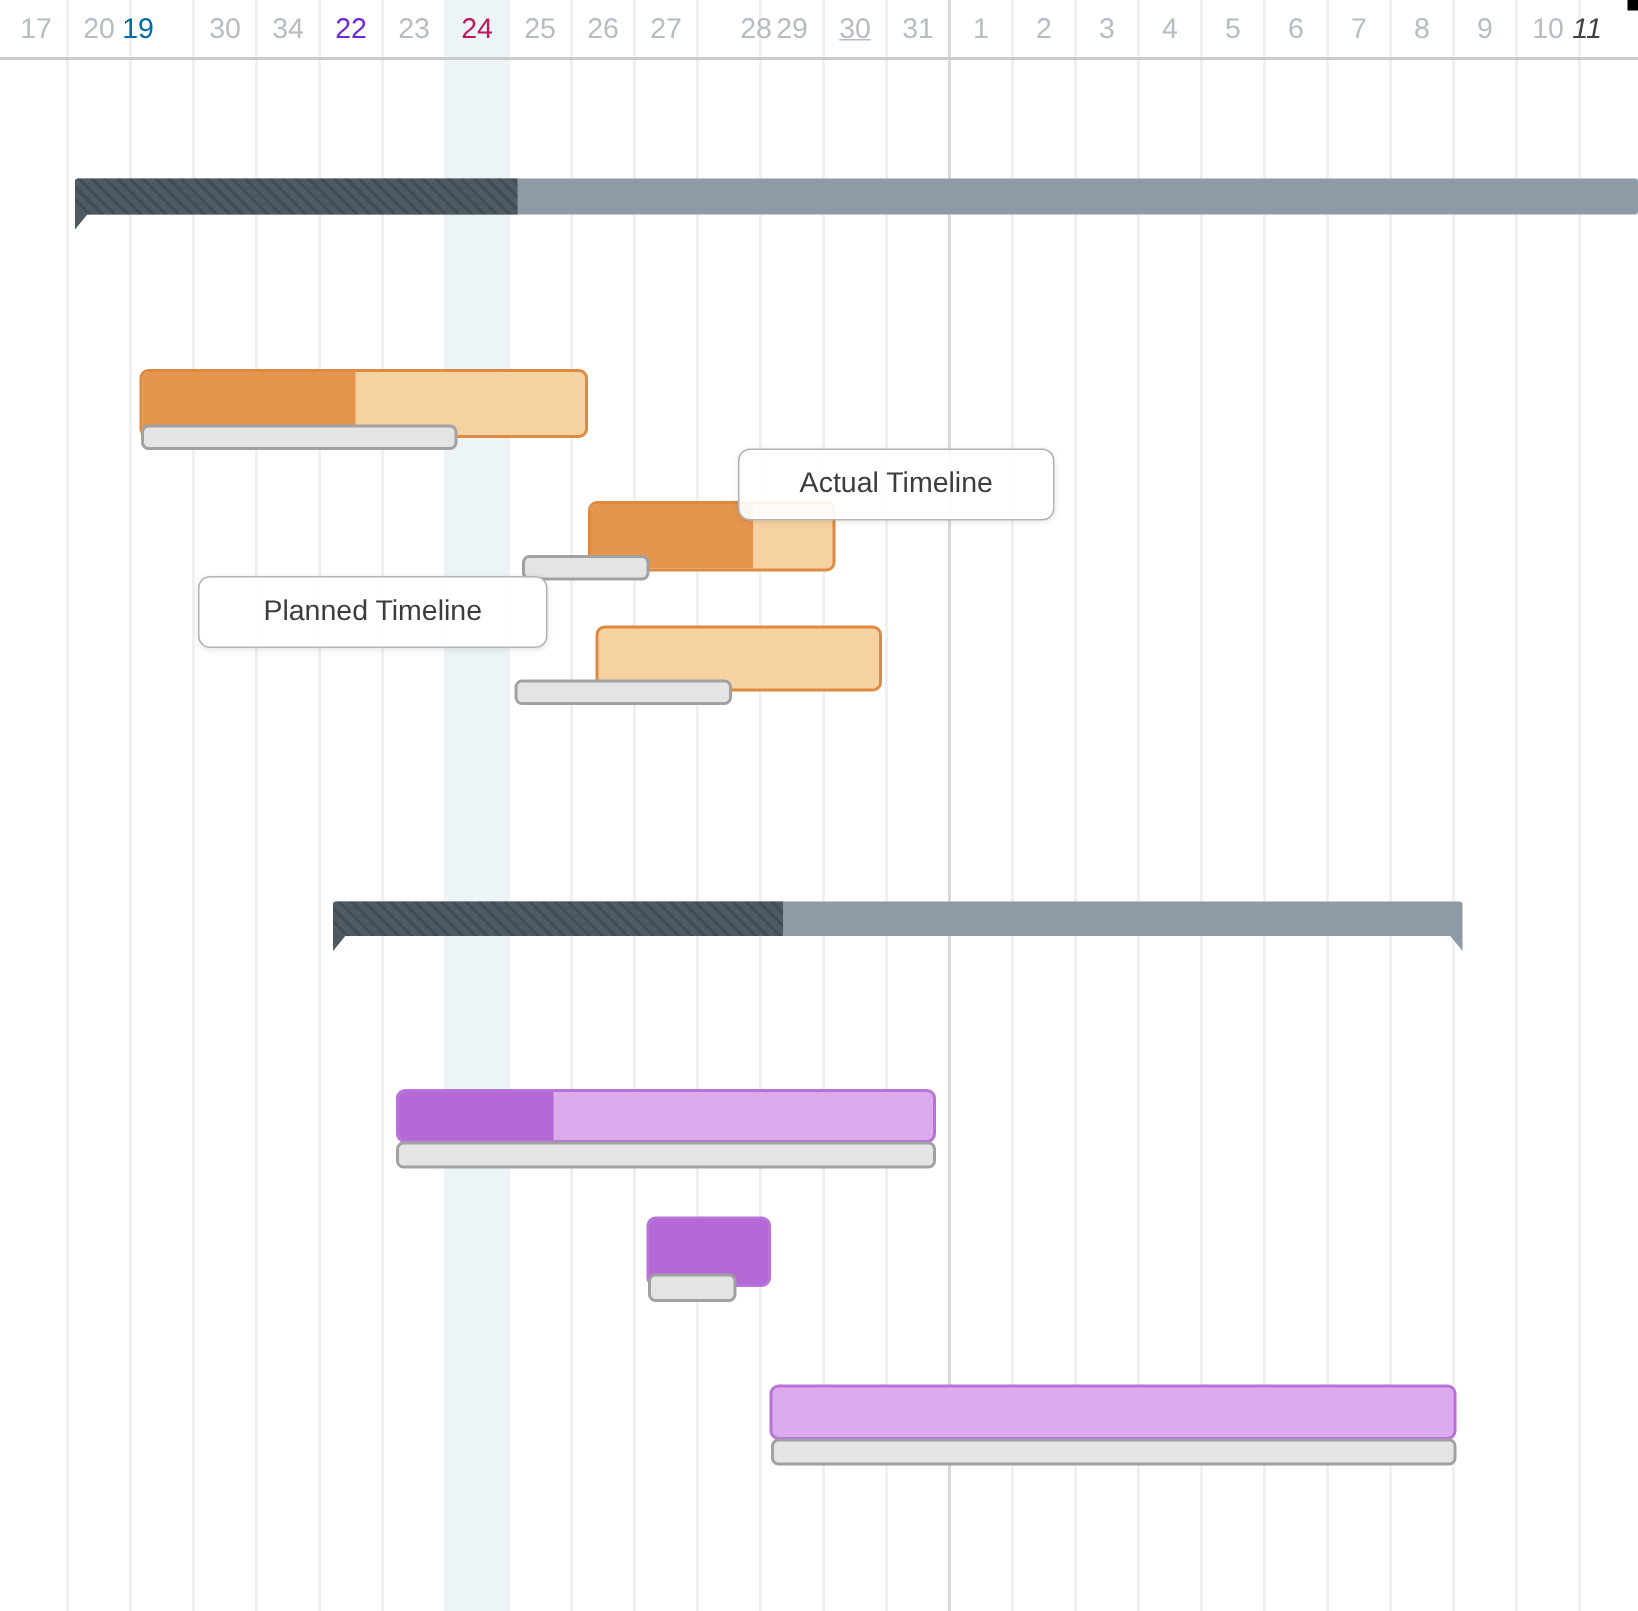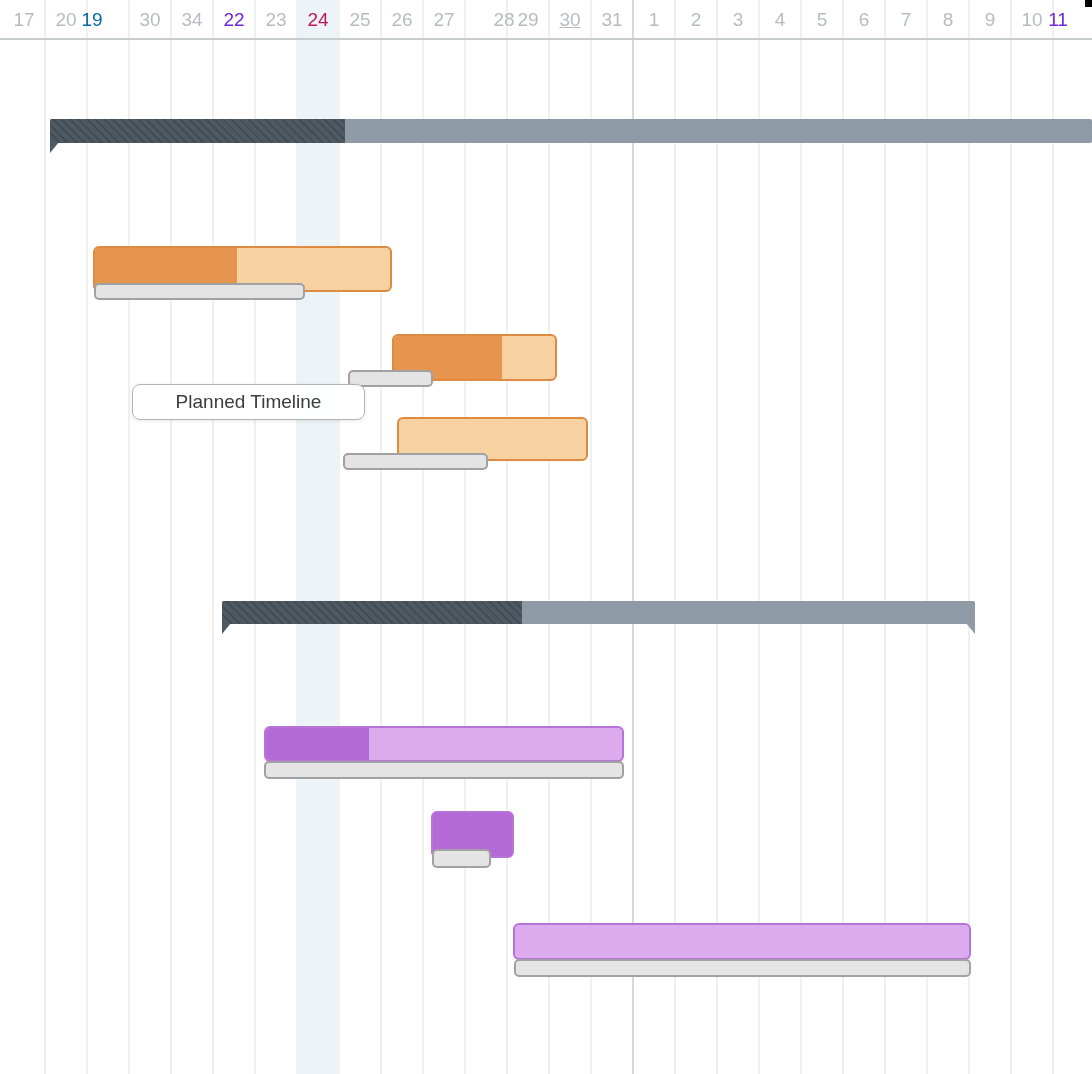--- a/index.html
+++ b/index.html
@@ -83,21 +83,21 @@
       <div class="day-label" style="left: 654px; color: rgb(182, 188, 193);">1</div>
       <div class="day-label" style="left: 696px; color: rgb(182, 188, 193);">2</div>
       <div class="day-label" style="left: 738px; color: rgb(182, 188, 193);">3</div>
       <div class="day-label" style="left: 780px; color: rgb(182, 188, 193);">4</div>
       <div class="day-label" style="left: 822px; color: rgb(182, 188, 193);">5</div>
       <div class="day-label" style="left: 864px; color: rgb(182, 188, 193);">6</div>
       <div class="day-label" style="left: 906px; color: rgb(182, 188, 193);">7</div>
       <div class="day-label" style="left: 948px; color: rgb(182, 188, 193);">8</div>
       <div class="day-label" style="left: 990px; color: rgb(182, 188, 193);">9</div>
       <div class="day-label" style="left: 1032px; color: rgb(182, 188, 193);">10</div>
-      <div class="day-label" style="left: 1058px; color: #6d28d9;">11</div>
+      <div class="day-label" style="left: 1058px; color: #404040; font-style: italic;">11</div>
     </div>
   <div id="bar-layer">
       <div class="bar summary" style="left: 50px; top: 119px; width: 1042px; height: 24px; background: rgb(142, 154, 166);">
         <div class="hatch" style="width: 295px; background: repeating-linear-gradient(45deg, rgb(66, 76, 85) 0px, rgb(66, 76, 85) 2px, rgb(78, 89, 98) 2px, rgb(78, 89, 98) 6px);"></div>
         <div class="tail left" style="border-top: 11px solid rgb(78, 89, 98);"></div>
       </div>
       <div class="bar actual" style="left: 93px; top: 246px; width: 299px; height: 46px; border-color: rgb(222, 138, 65); background: rgb(246, 210, 163);">
         <div class="progress" style="width: 142px; background: rgb(230, 149, 78);"></div>
       </div>
       <div class="bar planned" style="left: 94px; top: 283px; width: 211px; height: 17px; background: rgb(228, 228, 228); border-color: rgb(161, 161, 163);"></div>
@@ -115,18 +115,21 @@
       <div class="bar actual" style="left: 264px; top: 726px; width: 360px; height: 36px; border-color: rgb(184, 115, 217); background: rgb(220, 171, 238);">
         <div class="progress" style="width: 103px; background: rgb(181, 105, 215);"></div>
       </div>
       <div class="bar planned" style="left: 264px; top: 761px; width: 360px; height: 18px; background: rgb(228, 228, 228); border-color: rgb(161, 161, 163);"></div>
       <div class="bar actual" style="left: 431px; top: 811px; width: 83px; height: 47px; border-color: rgb(184, 115, 217); background: rgb(181, 105, 215);"></div>
       <div class="bar planned" style="left: 432px; top: 849px; width: 59px; height: 19px; background: rgb(228, 228, 228); border-color: rgb(161, 161, 163);"></div>
       <div class="bar actual" style="left: 513px; top: 923px; width: 458px; height: 37px; border-color: rgb(184, 115, 217); background: rgb(220, 171, 238);"></div>
       <div class="bar planned" style="left: 514px; top: 959px; width: 457px; height: 18px; background: rgb(228, 228, 228); border-color: rgb(161, 161, 163);"></div>
     </div>
 
-  <div class="tooltip" style="left: 132px; top: 384px; width: 233px; height: 36px; border-color: rgb(179, 179, 179); color: rgb(60, 60, 60);">
+  <div class="tooltip" style="left: 492px; top: 299px; width: 211px; height: 48px; border-color: rgb(179, 179, 179); color: rgb(60, 60, 60);">
+    <span>Actual Timeline</span>
+  </div>
+  <div class="tooltip" style="left: 132px; top: 384px; width: 233px; height: 48px; border-color: rgb(179, 179, 179); color: rgb(60, 60, 60);">
     <span>Planned Timeline</span>
   </div>
 
   <div class="corner-artifact" style="right:0;top:0;width:7px;height:7px;"></div>
 </div>
 
 </body></html>

